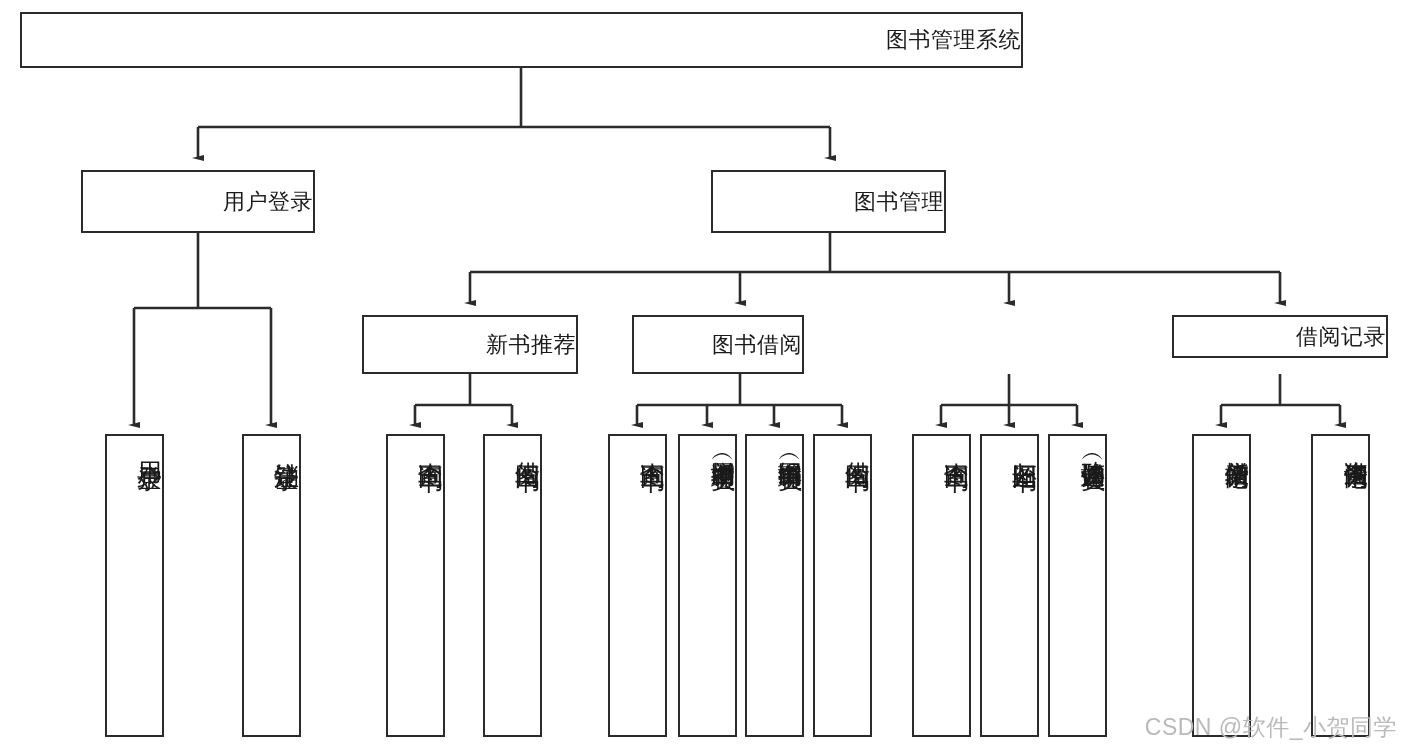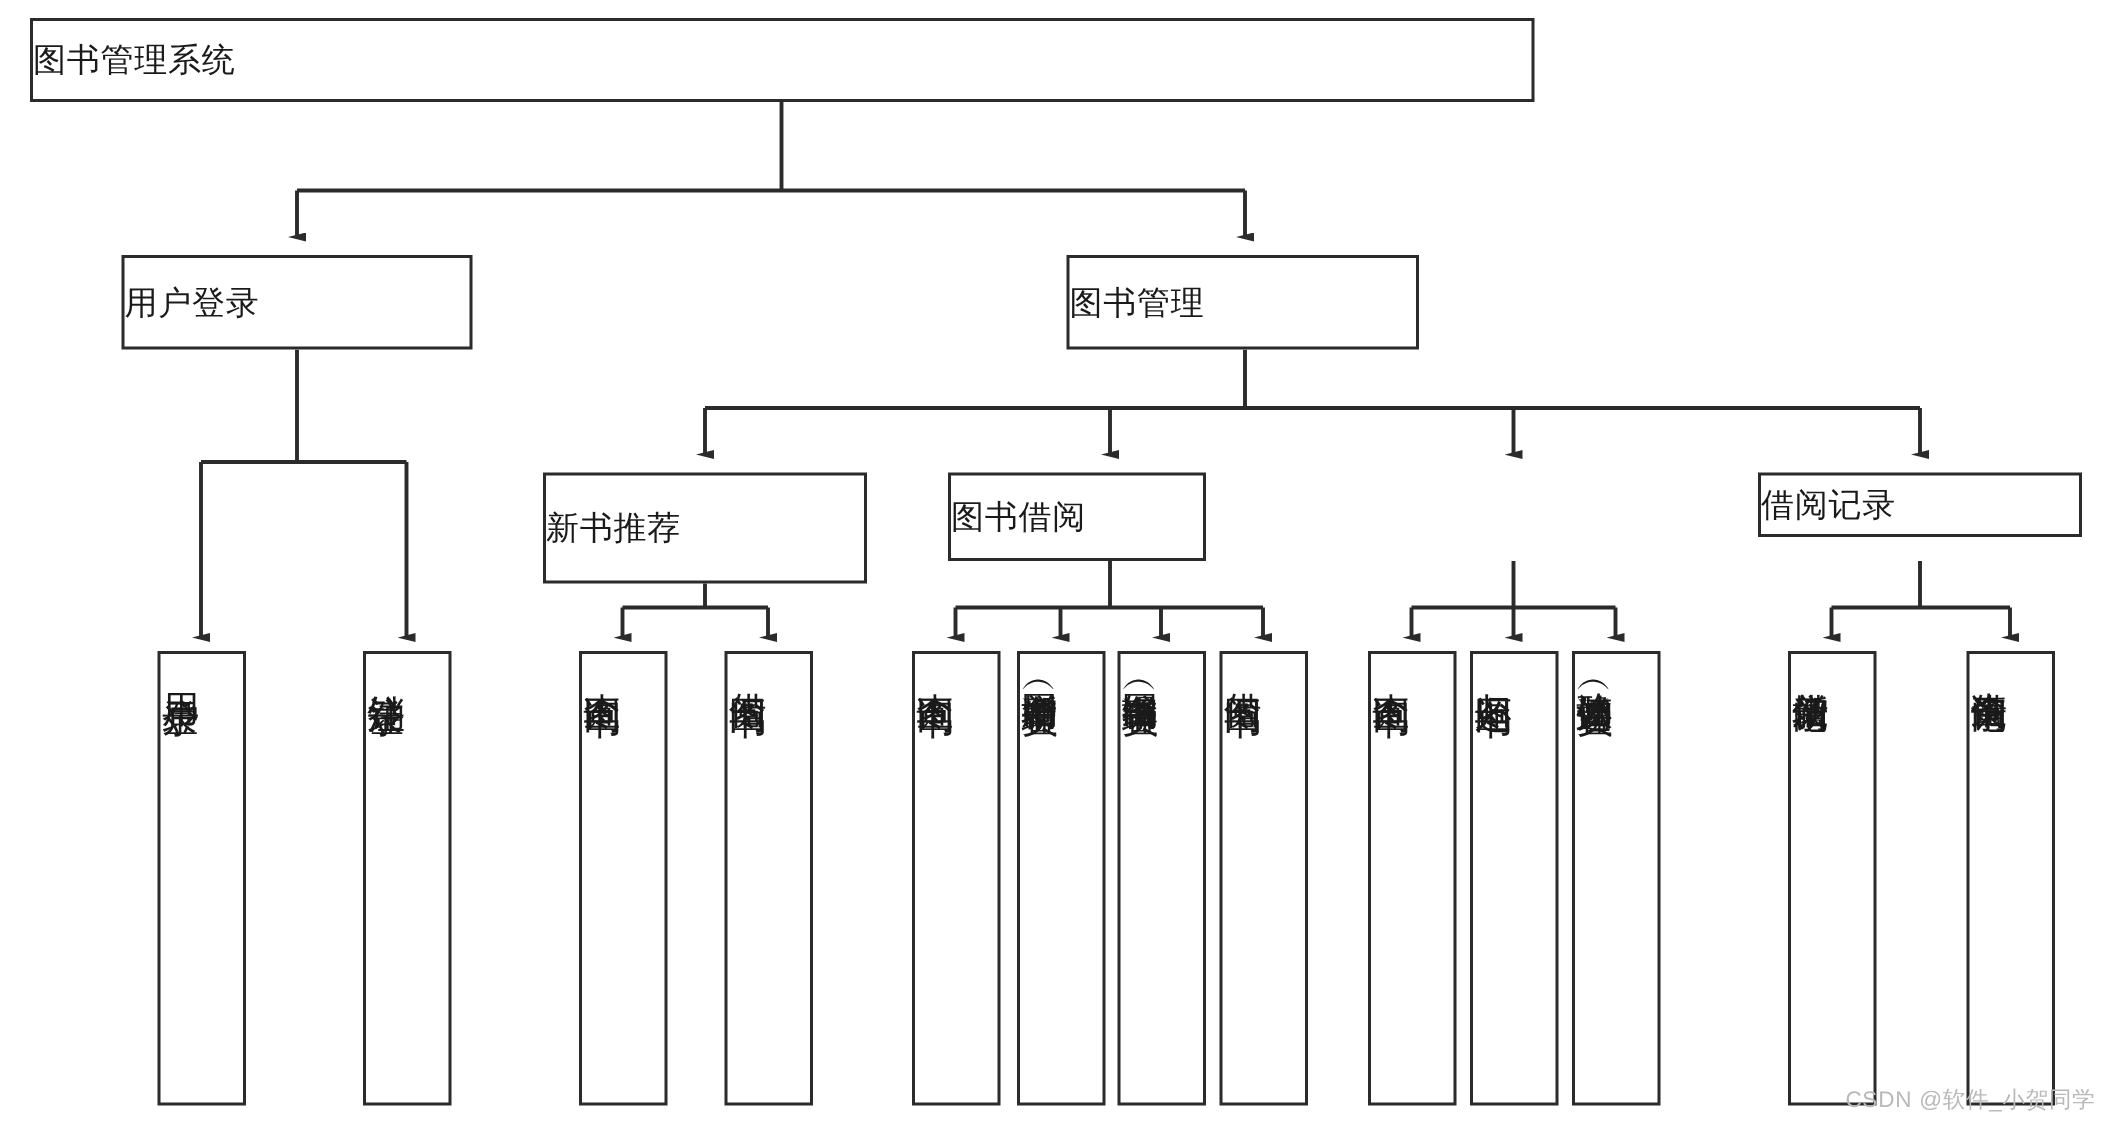--- a/index.html
+++ b/index.html
@@ -25,21 +25,21 @@
     width: 1405px;
     height: 747px;
   }
   .node {
     position: absolute;
     box-sizing: border-box;
     background: #ffffff;
     border: 2px solid #2b2b2b;
     display: flex;
     align-items: center;
-    justify-content: flex-start;
+    justify-content: flex-end;
     color: #1a1a1a;
   }
   .node-label {
     display: block;
     text-align: center;
     line-height: 1.18;
     letter-spacing: 0.5px;
     white-space: nowrap;
   }
   .node.horizontal .node-label {
@@ -58,21 +58,21 @@
     white-space: nowrap;
   }
   .node.vertical.compact .node-label {
     font-size: 24px;
     letter-spacing: 1px;
   }
   #watermark {
     position: absolute;
     right: 8px;
     bottom: 4px;
-    font-size: 15px;
+    font-size: 23px;
     color: #b9b9b9;
     letter-spacing: 0.5px;
     white-space: nowrap;
     pointer-events: none;
   }
 </style>
 </head>
 <body>
 
 <div id="diagram-root">
@@ -131,21 +131,21 @@
     <span class="node-label">图书管理系统</span>
   </div>
 
   <div class="node horizontal" style="left:81px; top:170px; width:234px; height:63px;">
     <span class="node-label">用户登录</span>
   </div>
   <div class="node horizontal" style="left:711px; top:170px; width:235px; height:63px;">
     <span class="node-label">图书管理</span>
   </div>
 
-  <div class="node horizontal" style="left:362px; top:315px; width:216px; height:74px;">
+  <div class="node horizontal" style="left:362px; top:315px; width:216px; height:59px;">
     <span class="node-label">新书推荐</span>
   </div>
   <div class="node horizontal" style="left:632px; top:315px; width:172px; height:59px;">
     <span class="node-label">图书借阅</span>
   </div>
   <div class="node horizontal" style="left:1172px; top:315px; width:216px; height:43px;">
     <span class="node-label">借阅记录</span>
   </div>
 
   <div class="node vertical" style="left:105px; top:434px; width:59px; height:303px;">

